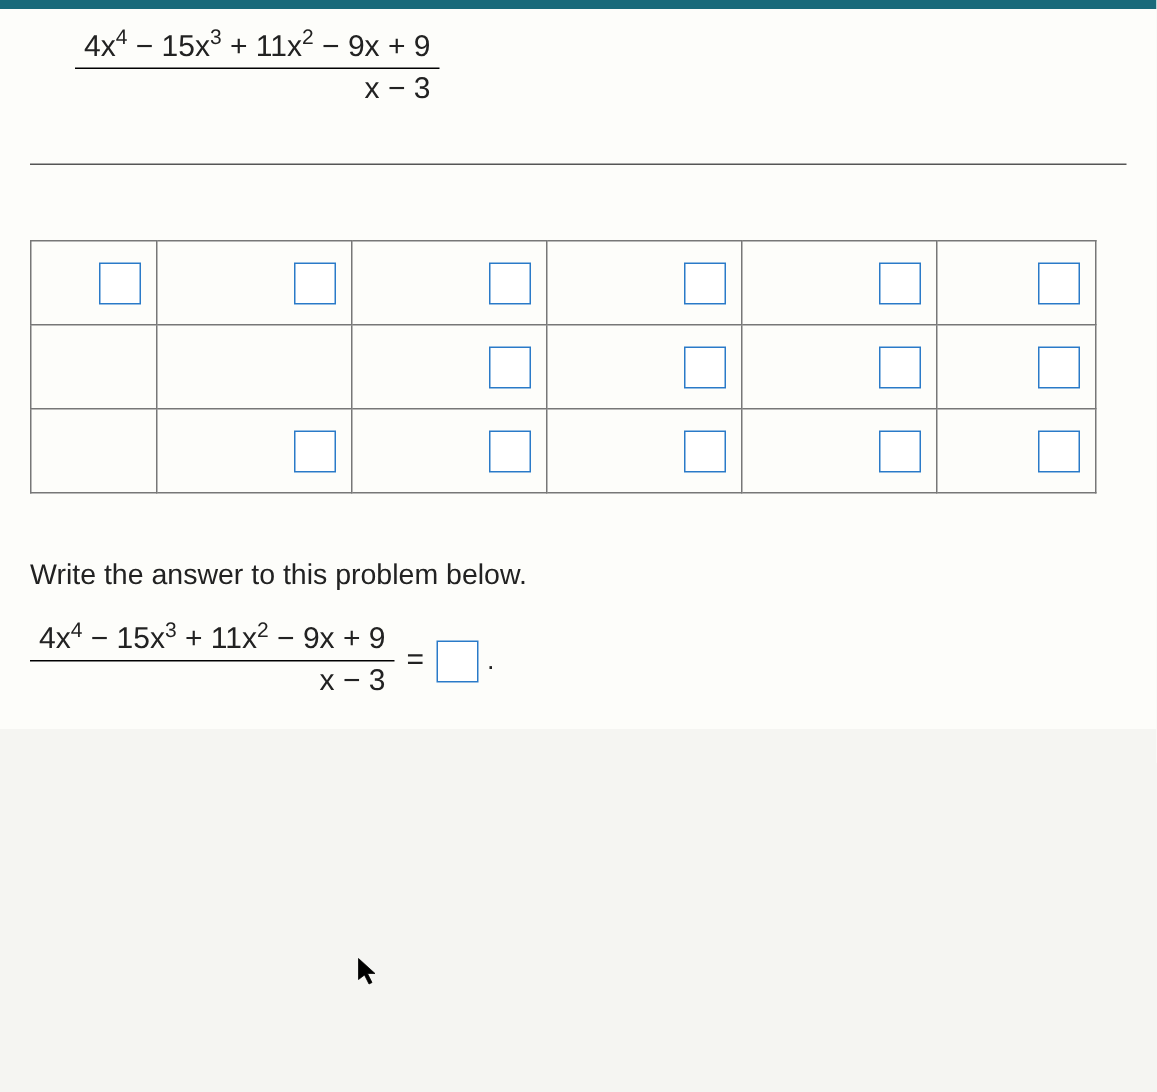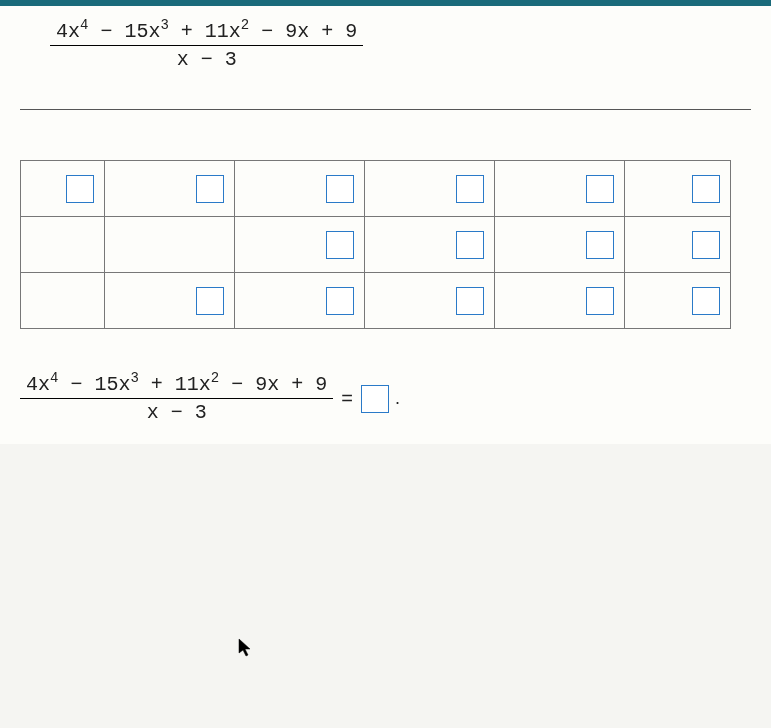--- a/index.html
+++ b/index.html
@@ -24,24 +24,23 @@
       font-size: 18px;
       margin-bottom: 18px;
     }
     .expr-block {
       margin-left: 30px;
       margin-bottom: 28px;
       display: inline-block;
     }
     .frac {
       display: inline-block;
-      text-align: center;
+      text-align: right;
       vertical-align: middle;
       font-size: 20px;
-      font-family: Liberation Mono, monospace;
     }
     .frac .num {
       display: block;
       padding: 0 6px 2px 6px;
       border-bottom: 1.5px solid #000;
       white-space: nowrap;
     }
     .frac .den {
       display: block;
       padding: 2px 6px 0 6px;
@@ -136,20 +135,21 @@
       <td class="c0"></td>
       <td class="c1"><span class="input-slot"></span></td>
       <td class="c2"><span class="input-slot"></span></td>
       <td class="c3"><span class="input-slot"></span></td>
       <td class="c4"><span class="input-slot"></span></td>
       <td class="c5"><span class="input-slot"></span></td>
     </tr>
   </tbody>
     </table>
 
+  <div class="sub-instruction">Write the answer to this problem below.</div>
 
   <div class="answer-row">
     <span class="frac">
       <span class="num">4x<sup>4</sup> − 15x<sup>3</sup> + 11x<sup>2</sup> − 9x + 9</span>
       <span class="den">x − 3</span>
     </span>
     <span class="equals">=</span>
     <span class="input-slot"></span>
     <span class="period">.</span>
   </div>

